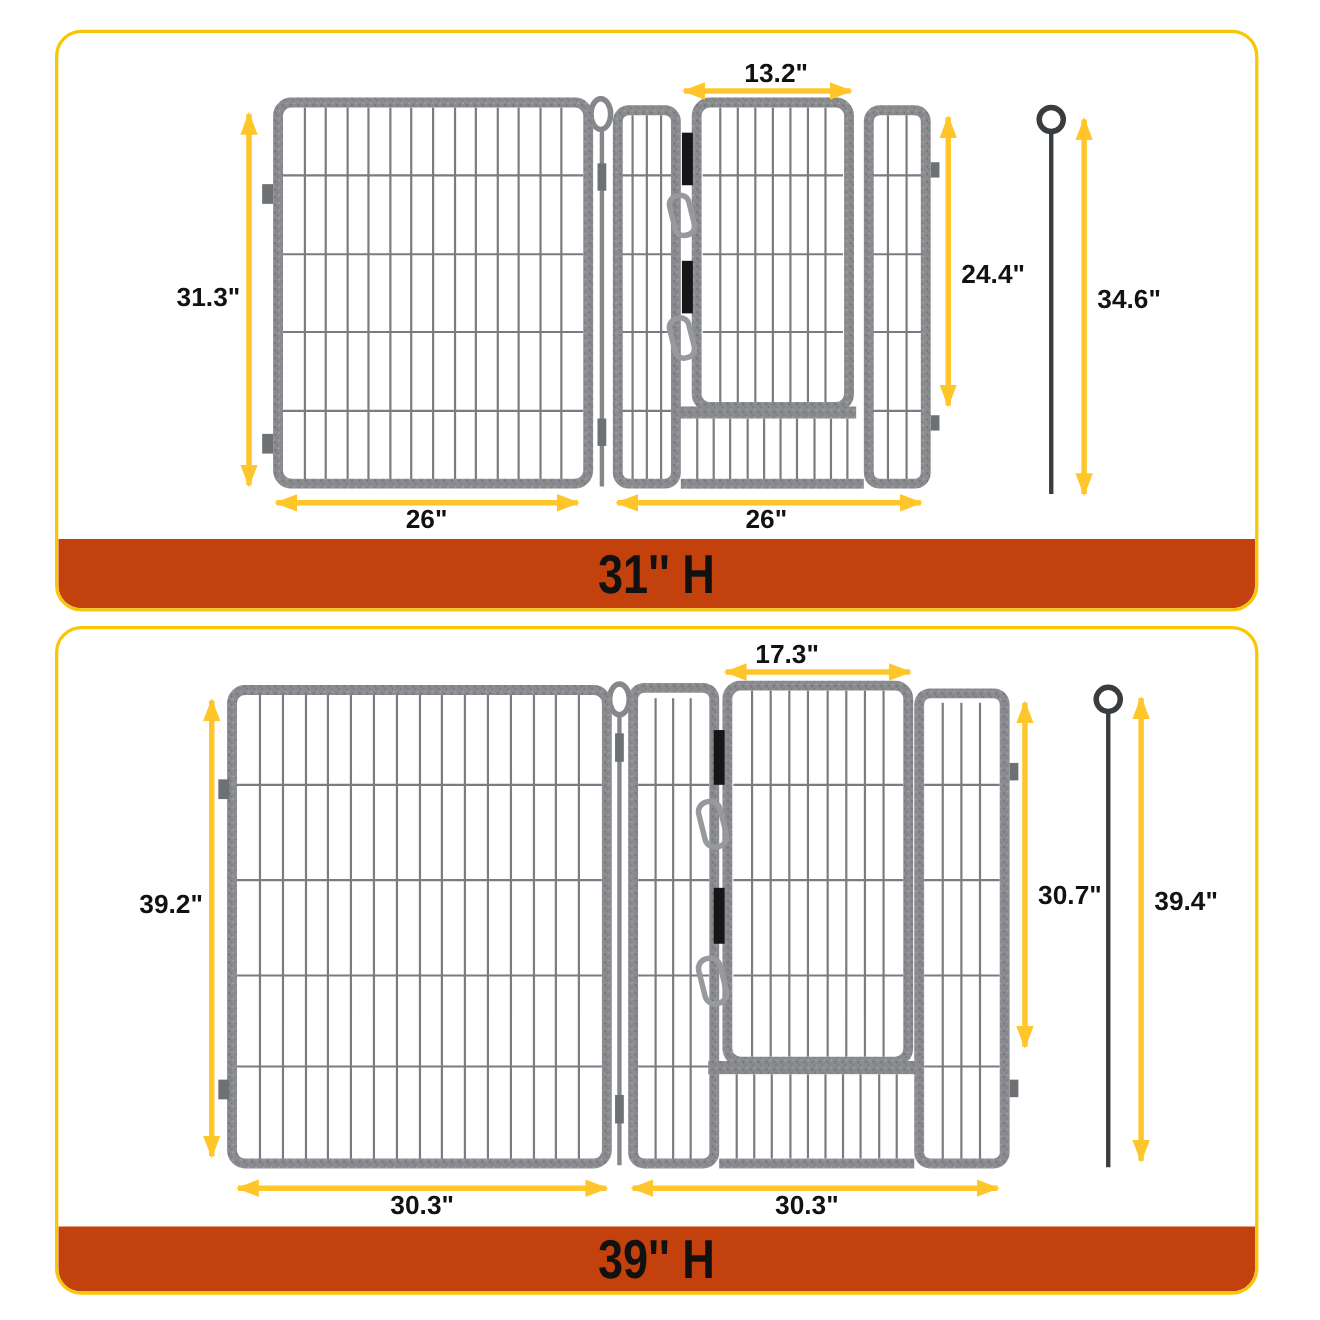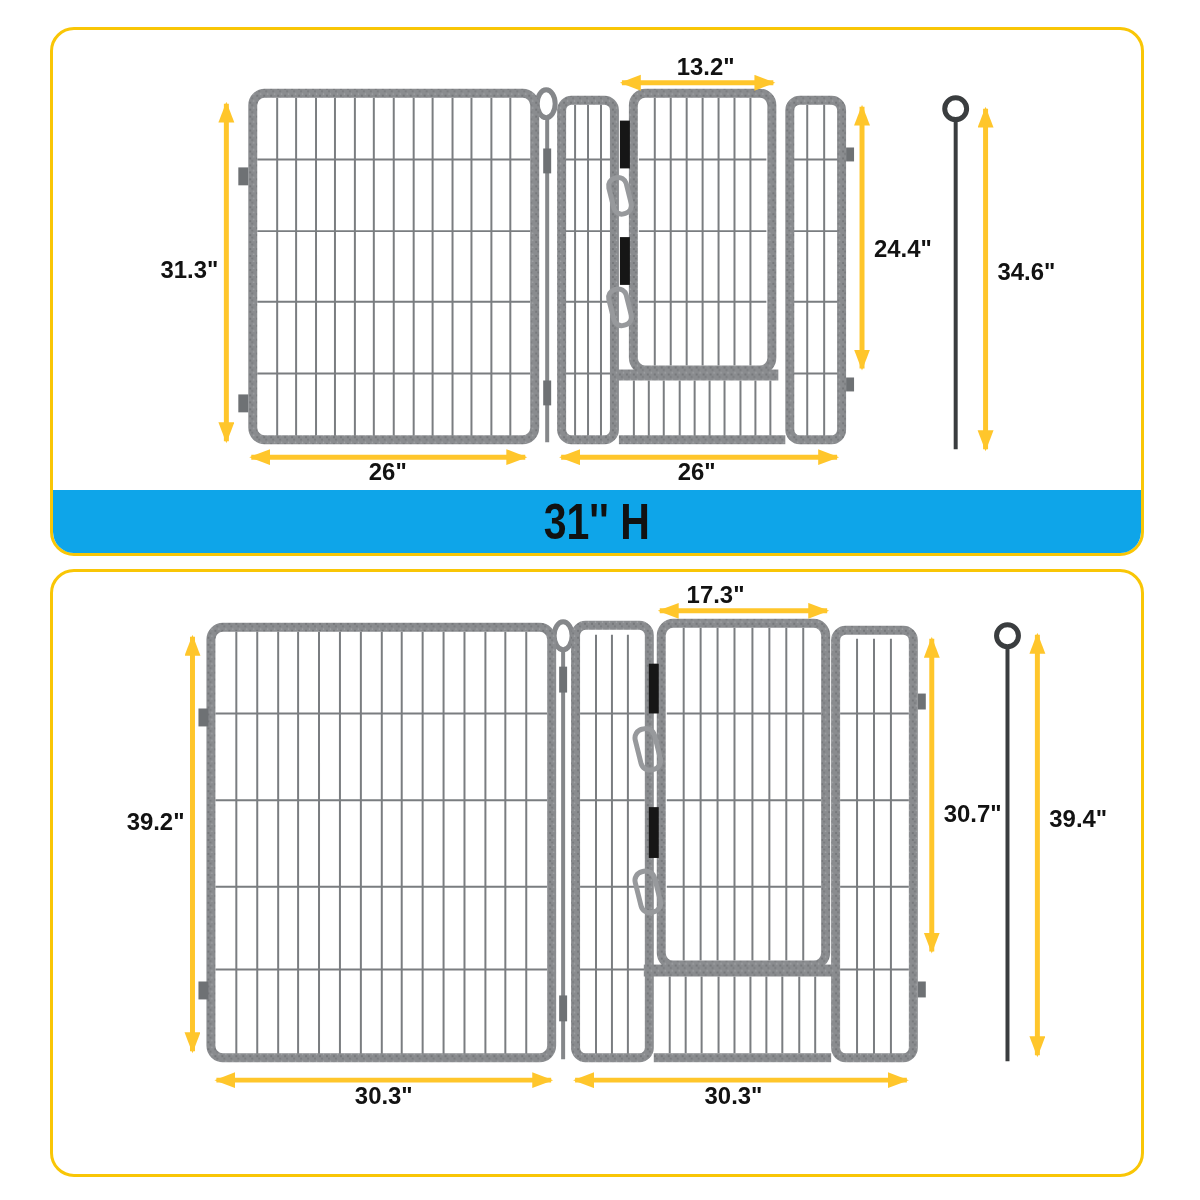--- a/index.html
+++ b/index.html
@@ -5,21 +5,21 @@
   html,body{margin:0;padding:0;background:#ffffff;}
   body{width:1200px;height:1200px;position:relative;font-family:"Liberation Sans",sans-serif;}
   .card{
     position:absolute;left:50px;width:1094px;box-sizing:border-box;
     border:3px solid #F9C606;border-radius:24px;background:#ffffff;overflow:hidden;
   }
   #card-31{top:27px;height:529px;}
   #card-39{top:569px;height:608px;}
   .fence-svg{position:absolute;left:0;top:0;display:block;}
   .banner{
-    position:absolute;left:0;right:0;bottom:0;background:#0ea5e9;
+    position:absolute;left:0;right:0;bottom:0;background:#c2410c;
     border-radius:0 0 20px 20px;display:flex;align-items:center;justify-content:center;
   }
   #card-31 .banner{height:63px;}
   #card-39 .banner{height:59px;}
   .banner span{
     font-size:50px;font-weight:bold;color:#111111;letter-spacing:0px;
     transform:scaleX(0.82);transform-origin:center;white-space:nowrap;
   }
   text{font-family:"Liberation Sans",sans-serif;font-weight:bold;fill:#121212;font-size:24px;}
 </style>
@@ -194,13 +194,16 @@
     </g>
 
     <text x="132" y="259" text-anchor="end">39.2"</text>
     <text x="665" y="31" text-anchor="middle">17.3"</text>
     <text x="894" y="251" text-anchor="start">30.7"</text>
     <text x="1000" y="256" text-anchor="start">39.4"</text>
     <text x="332" y="534" text-anchor="middle">30.3"</text>
     <text x="683" y="534" text-anchor="middle">30.3"</text>
   </svg>
 
+  <div class="banner">
+    <span>39'' H</span>
+  </div>
 </div>
 
 </body></html>

